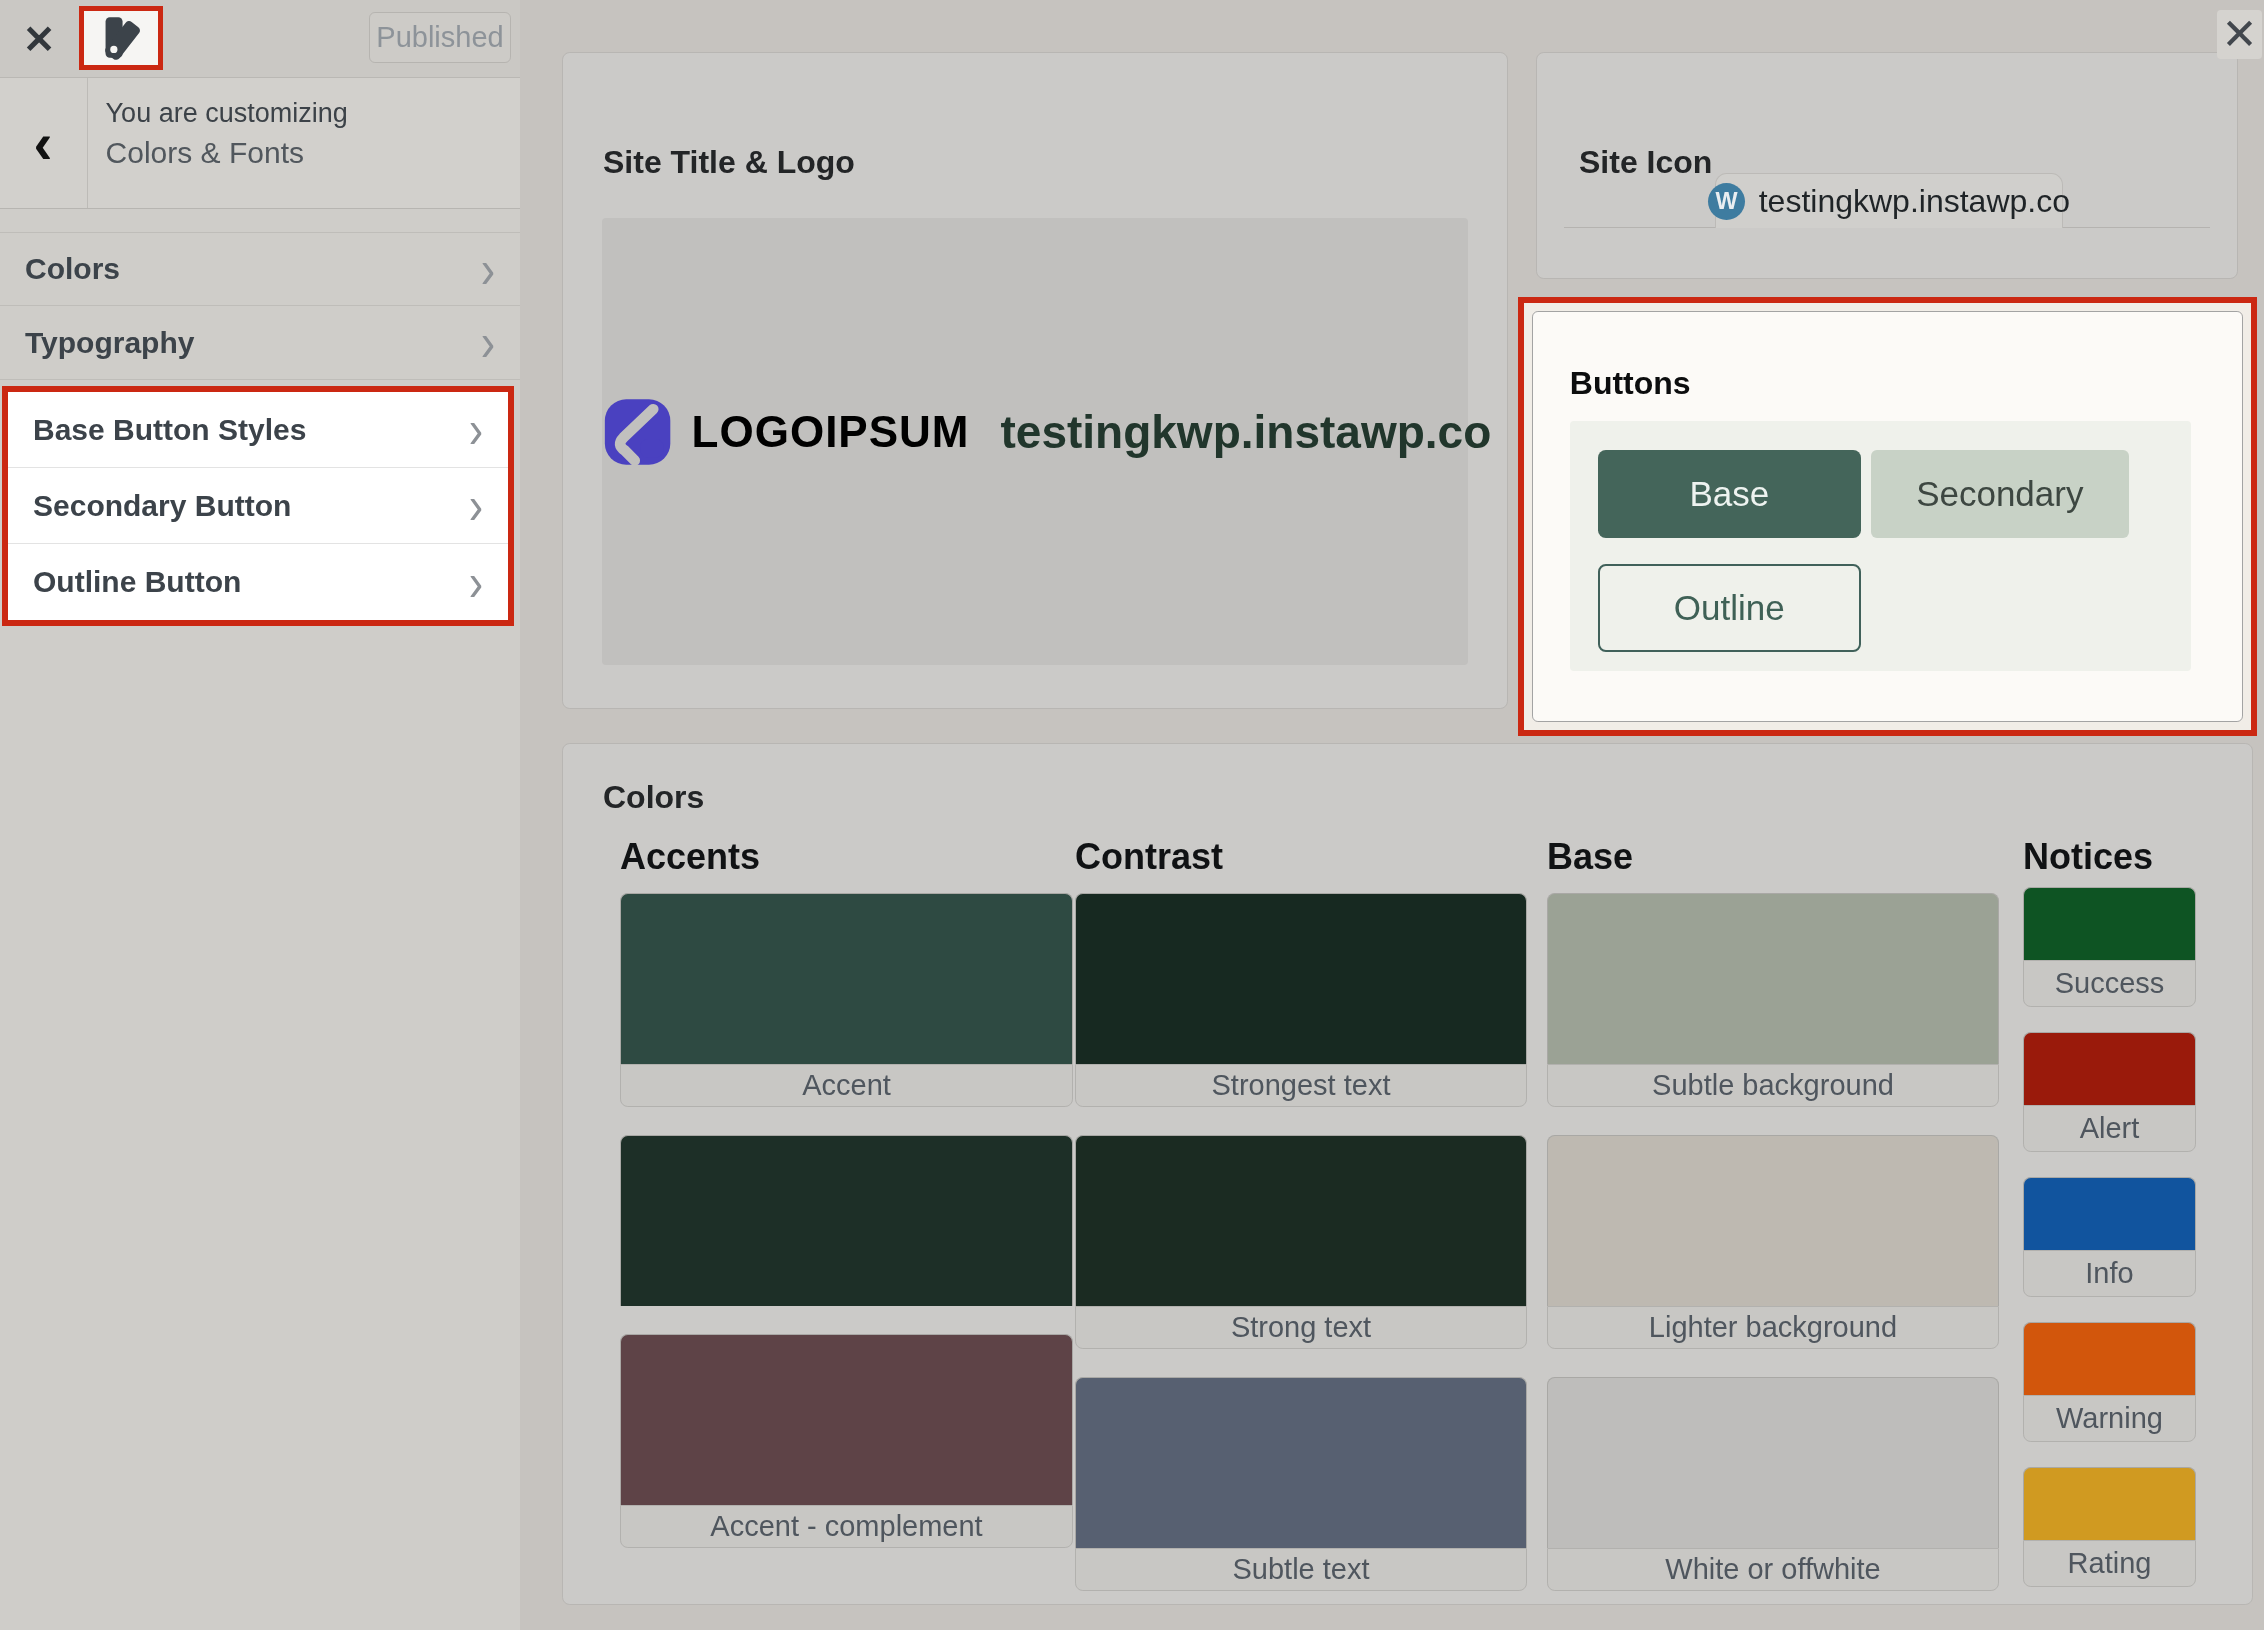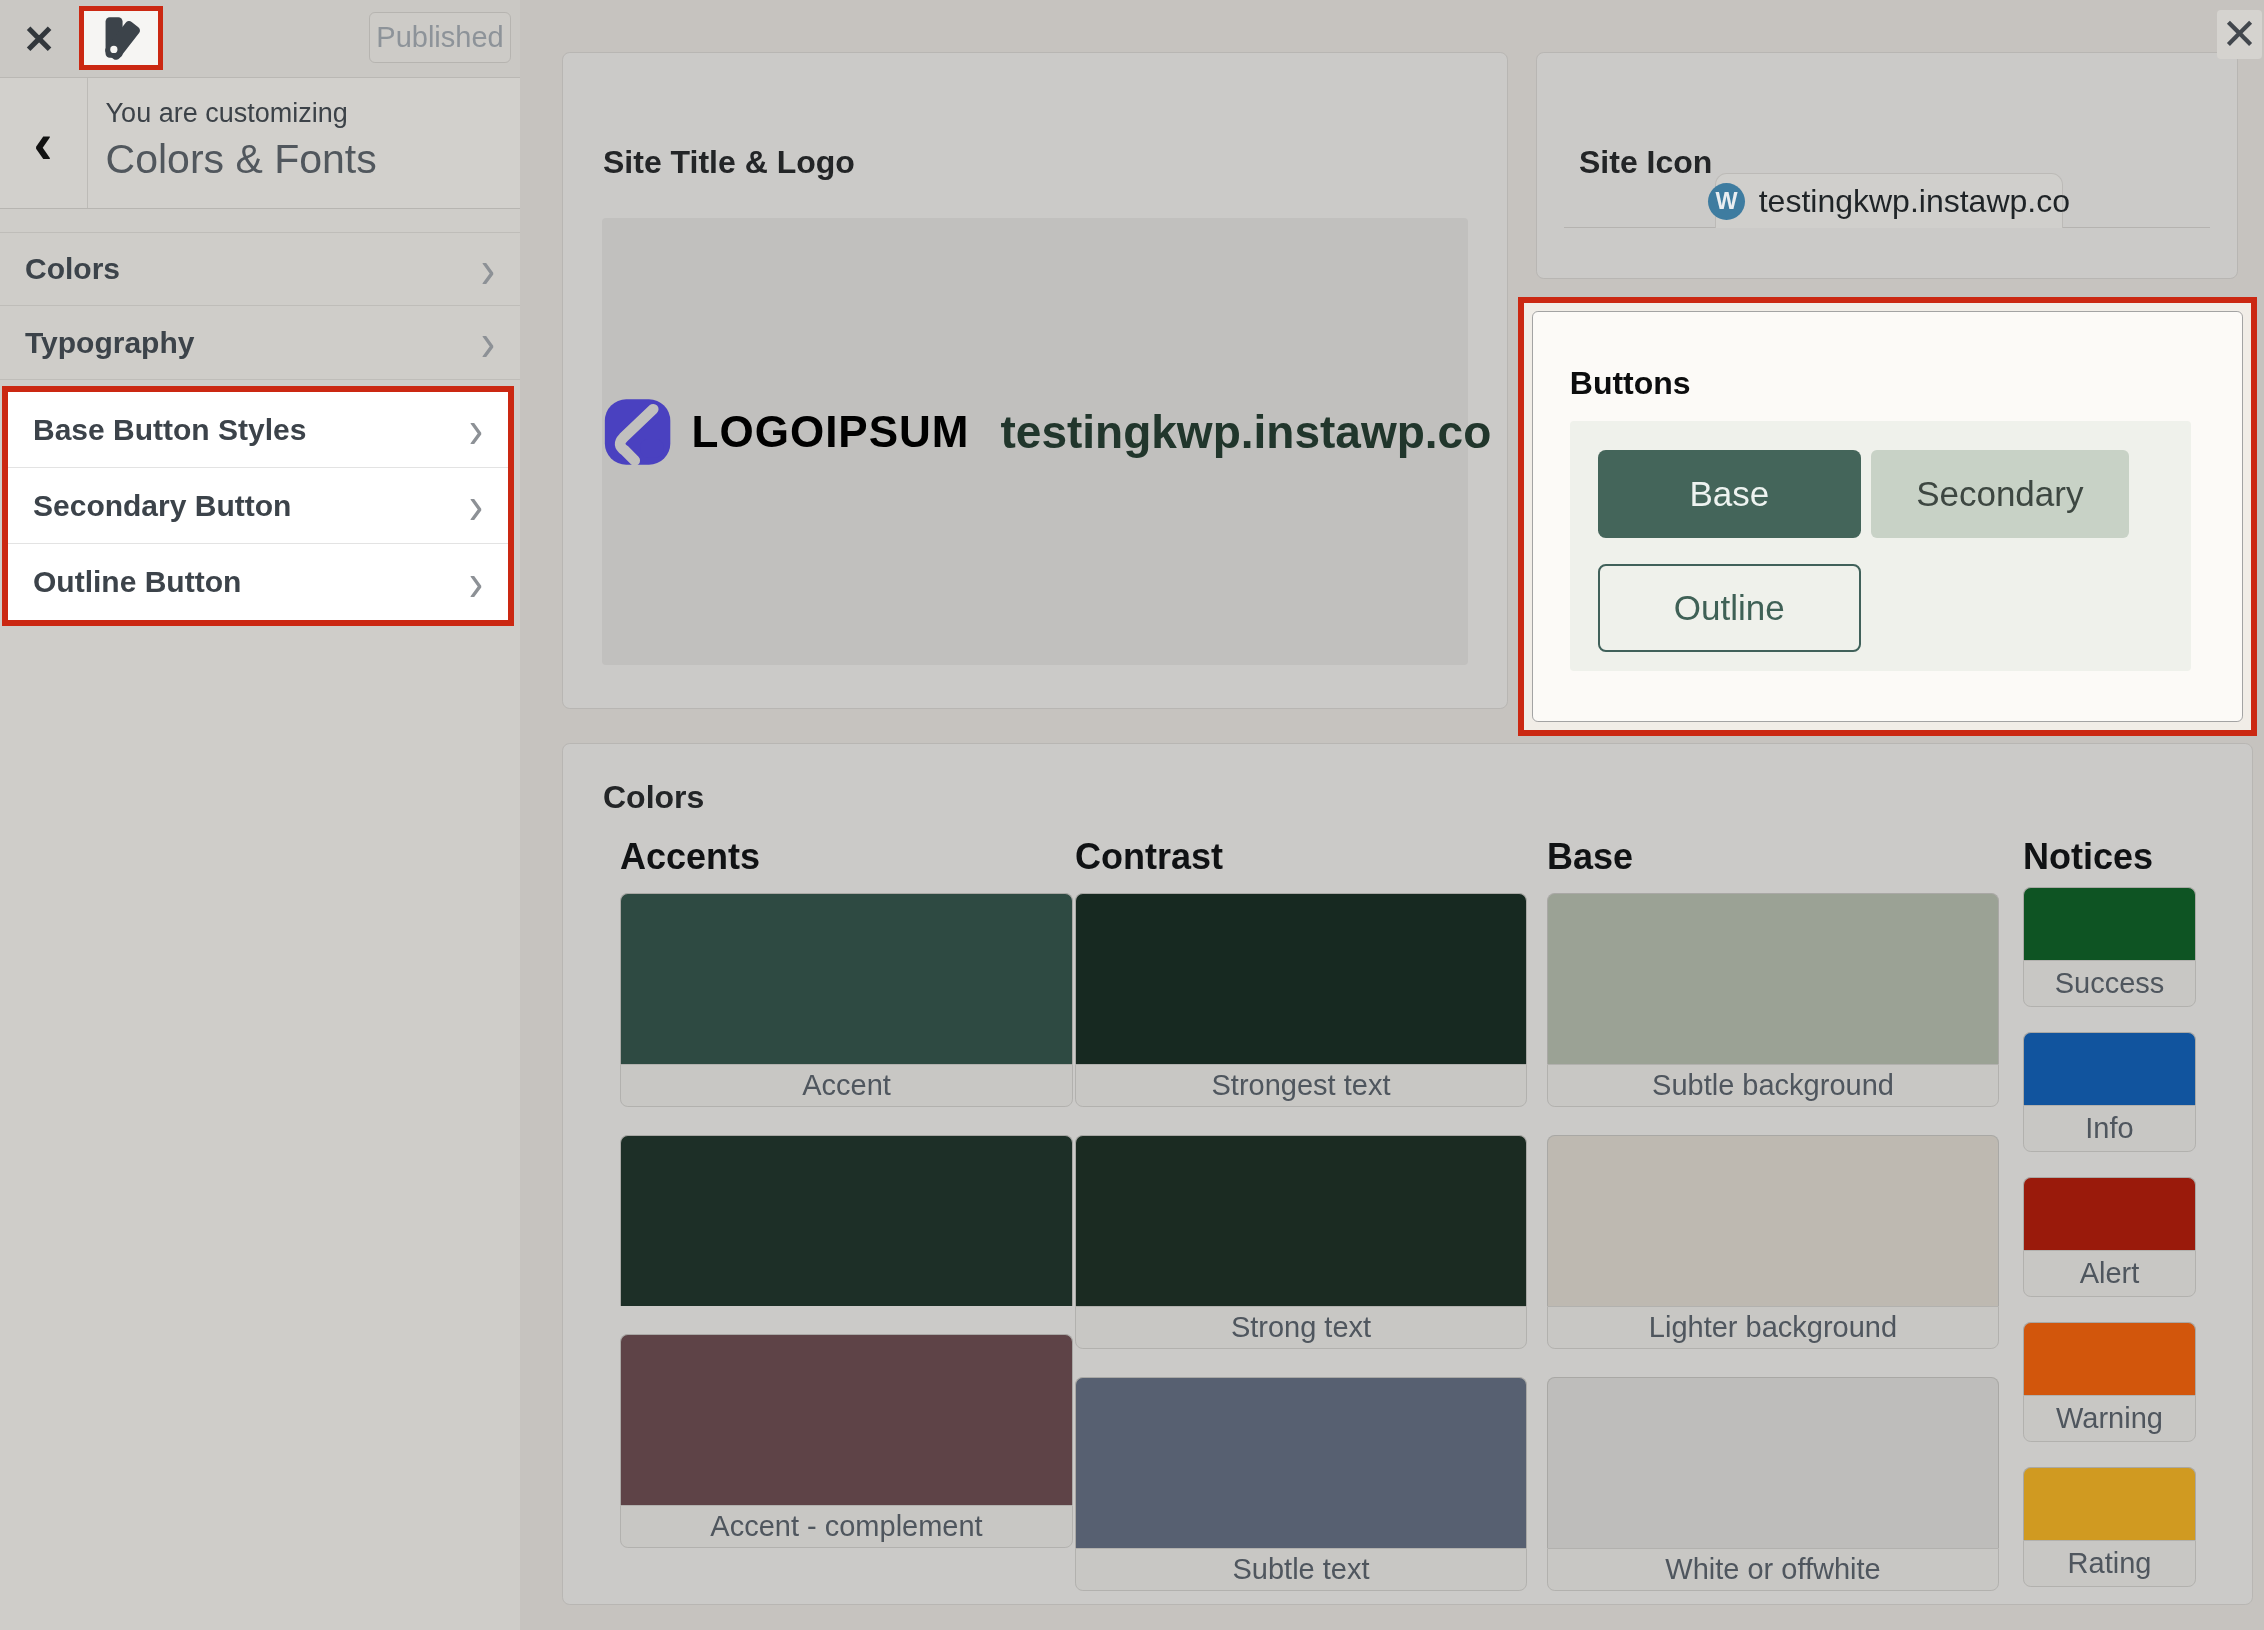--- a/index.html
+++ b/index.html
@@ -17,21 +17,21 @@
     border:5.9px solid #cb2812;background:#f6f5f3;display:flex;align-items:center;justify-content:center;}
   .published-btn{position:absolute;left:369px;top:11.7px;width:142px;height:51px;box-sizing:border-box;
     background:#cdcbc7;border:1px solid #b6b4b0;border-radius:5.9px;color:#8d9399;
     font-size:29px;display:flex;align-items:center;justify-content:center;}
   .panel-header{position:relative;height:130px;background:#d2d0cc;border-bottom:1px solid #b7b5b1;}
   .back-btn{position:absolute;left:0;top:0;width:86px;height:130px;display:flex;align-items:center;justify-content:center;
     font-size:57px;font-weight:700;color:#111;cursor:pointer;}
   .panel-header-text{position:absolute;left:87px;top:0;right:0;height:130px;border-left:1px solid #bdbbb7;
     padding:19.5px 0 0 17.6px;box-sizing:border-box;}
   .customizing-label{font-size:27px;color:#3c4248;}
-  .panel-title{font-size:41px;color:#51575d;margin-top:7.8px;}
+  .panel-title{font-size:30px;color:#51575d;margin-top:7.8px;}
   .menu{position:absolute;left:0;top:232px;width:520px;}
   .menu-row{position:relative;height:74px;display:flex;align-items:center;border-bottom:1px solid #bfbdb9;
     padding:0 25px;box-sizing:border-box;cursor:pointer;}
   .menu-row:first-child{border-top:1px solid #bfbdb9;}
   .menu-row .label{font-size:30px;font-weight:700;color:#3c434a;}
   .chev{margin-left:auto;font-size:43px;color:#8d9196;line-height:1;transform:scaleY(1.25);font-weight:400;}
   .hl-group{position:absolute;left:2px;top:386px;width:512px;box-sizing:border-box;
     border:6.8px solid #cb2812;background:#fff;}
   .hl-group .menu-row{background:#fff;border-bottom:1px solid #e3e3e3;height:76px;}
   .hl-group .menu-row:first-child{border-top:none;}
@@ -232,28 +232,28 @@
       </div>
     </div>
 
     <div class="color-col notice-col" style="left:1460px;width:173px;">
       <div class="col-header">Notices</div>
       <div class="swatch">
         <div class="swatch-color" style="background-color: rgb(14, 84, 35);"></div>
         <div class="swatch-label">Success</div>
       </div>
       <div class="swatch">
+        <div class="swatch-color" style="background-color: rgb(154, 26, 11);"></div>
+        <div class="swatch-label">Alert</div>
+      </div>
+      <div class="swatch">
         <div class="swatch-color" style="background-color: rgb(17, 84, 158);"></div>
         <div class="swatch-label">Info</div>
       </div>
       <div class="swatch">
-        <div class="swatch-color" style="background-color: rgb(154, 26, 11);"></div>
-        <div class="swatch-label">Alert</div>
-      </div>
-      <div class="swatch">
         <div class="swatch-color" style="background-color: rgb(210, 86, 12);"></div>
         <div class="swatch-label">Warning</div>
       </div>
       <div class="swatch">
         <div class="swatch-color" style="background-color: rgb(208, 154, 33);"></div>
         <div class="swatch-label">Rating</div>
       </div>
     </div>
   </div>
 

